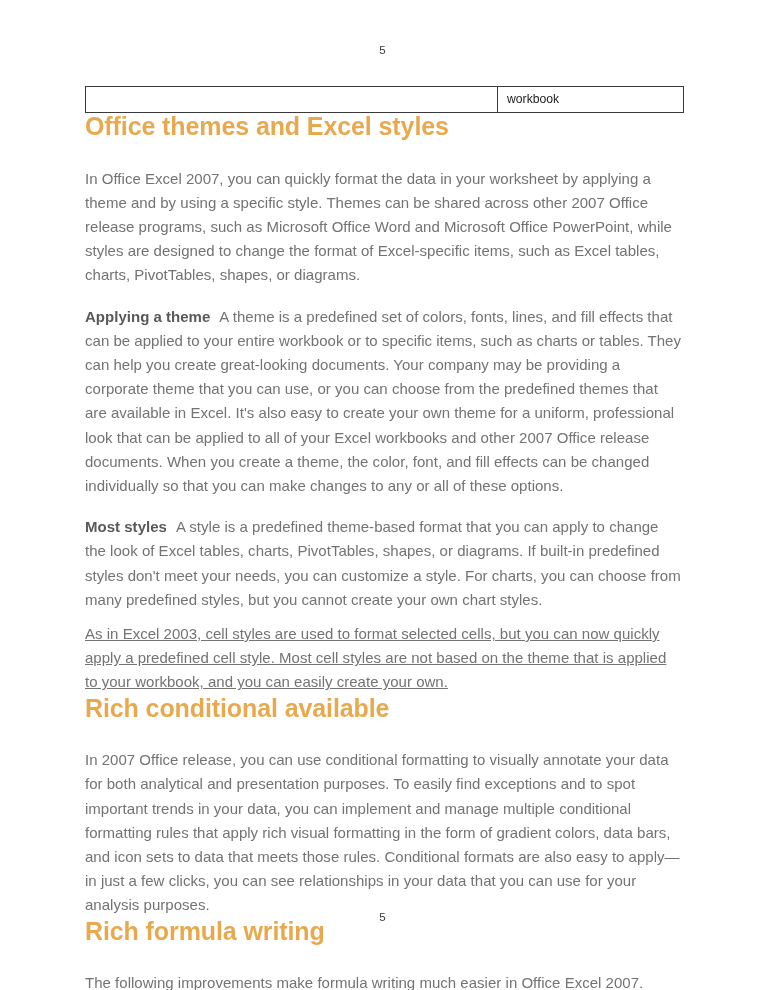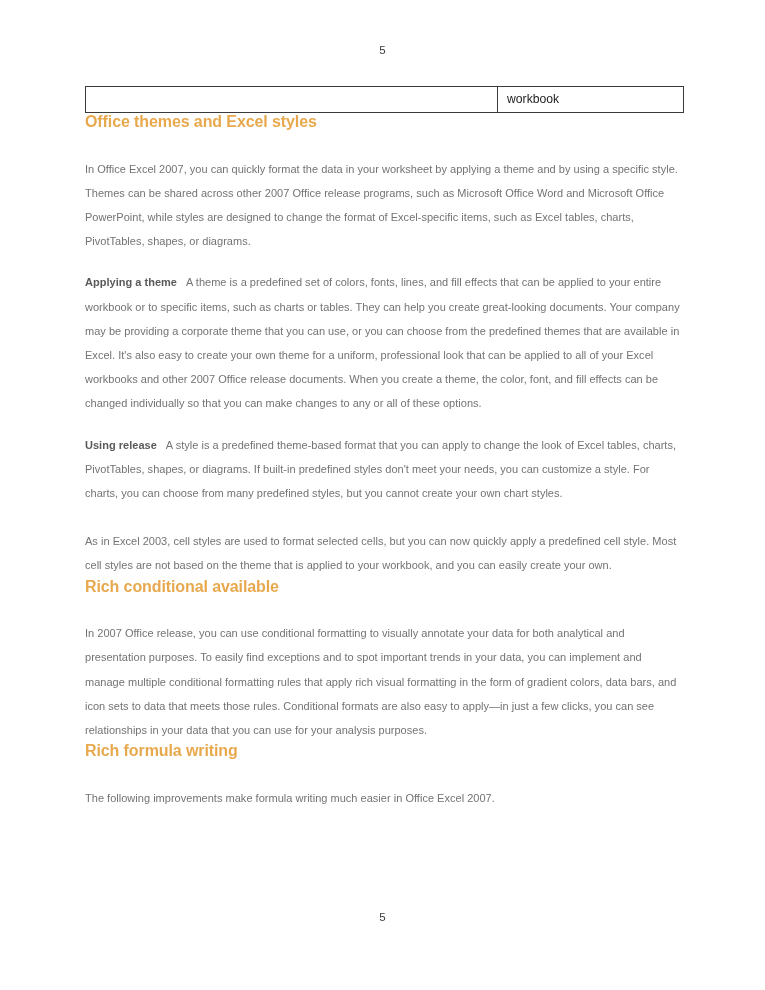--- a/index.html
+++ b/index.html
@@ -59,45 +59,45 @@
     line-height: 1.15;
     height: 14px;
     vertical-align: middle;
     background: #ffffff;
   }
   table.spec-table col.c1 { width: 412px; }
   table.spec-table col.c2 { width: 186px; }
 
   
   h2.section-heading {
-    font-size: 16px;
+    font-size: 25px;
     font-weight: bold;
     color: #e8a94e;
     margin: 0;
     padding: 0;
     letter-spacing: -0.1px;
     line-height: 1.1;
   }
   .h-office   { margin-top: 44px; }
   .h-rich     { margin-top: 45px; }
   .h-easy     { margin-top: 44px; }
 
   
   p.body-text {
-    font-size: 11px;
+    font-size: 15px;
     color: #737373;
     line-height: 24.2px;
     margin: 0;
     padding: 0;
     text-align: left;
     letter-spacing: 0.02px;
   }
   p.p-first { margin-top: 26px; }
   p.p-next  { margin-top: 17px; }
-  p.p-tight { margin-top: 24px; }
+  p.p-tight { margin-top: 10px; text-decoration: underline; }
 
   b.lead-in {
     font-weight: bold;
     color: #595959;
     text-align: center;
   }
   .gap { display: inline-block; width: 9px; }
 </style>
 </head>
 <body>
@@ -123,21 +123,21 @@
 
     <h2 class="section-heading h-office">Office themes and Excel styles</h2>
 
     <p class="body-text p-first">In Office Excel 2007, you can quickly format the data in your worksheet by applying a theme and by using a specific style. Themes can be shared across other 2007 Office release programs, such as Microsoft Office Word and Microsoft Office PowerPoint, while styles are designed to change the format of Excel-specific items, such as Excel tables, charts, PivotTables, shapes, or diagrams.</p>
 
     <p class="body-text p-next">
       <b class="lead-in">Applying a theme</b><span class="gap"></span><span>A theme is a predefined set of colors, fonts, lines, and fill effects that can be applied to your entire workbook or to specific items, such as charts or tables. They can help you create great-looking documents. Your company may be providing a corporate theme that you can use, or you can choose from the predefined themes that are available in Excel. It's also easy to create your own theme for a uniform, professional look that can be applied to all of your Excel workbooks and other 2007 Office release documents. When you create a theme, the color, font, and fill effects can be changed individually so that you can make changes to any or all of these options.</span>
     </p>
 
     <p class="body-text p-next">
-      <b class="lead-in">Using release</b><span class="gap"></span><span>A style is a predefined theme-based format that you can apply to change the look of Excel tables, charts, PivotTables, shapes, or diagrams. If built-in predefined styles don't meet your needs, you can customize a style. For charts, you can choose from many predefined styles, but you cannot create your own chart styles.</span>
+      <b class="lead-in">Most styles</b><span class="gap"></span><span>A style is a predefined theme-based format that you can apply to change the look of Excel tables, charts, PivotTables, shapes, or diagrams. If built-in predefined styles don't meet your needs, you can customize a style. For charts, you can choose from many predefined styles, but you cannot create your own chart styles.</span>
     </p>
 
     <p class="body-text p-tight">As in Excel 2003, cell styles are used to format selected cells, but you can now quickly apply a predefined cell style. Most cell styles are not based on the theme that is applied to your workbook, and you can easily create your own.</p>
 
     <h2 class="section-heading h-rich">Rich conditional available</h2>
 
     <p class="body-text p-first">In 2007 Office release, you can use conditional formatting to visually annotate your data for both analytical and presentation purposes. To easily find exceptions and to spot important trends in your data, you can implement and manage multiple conditional formatting rules that apply rich visual formatting in the form of gradient colors, data bars, and icon sets to data that meets those rules. Conditional formats are also easy to apply—in just a few clicks, you can see relationships in your data that you can use for your analysis purposes.</p>
 
     <h2 class="section-heading h-easy">Rich formula writing</h2>
 

